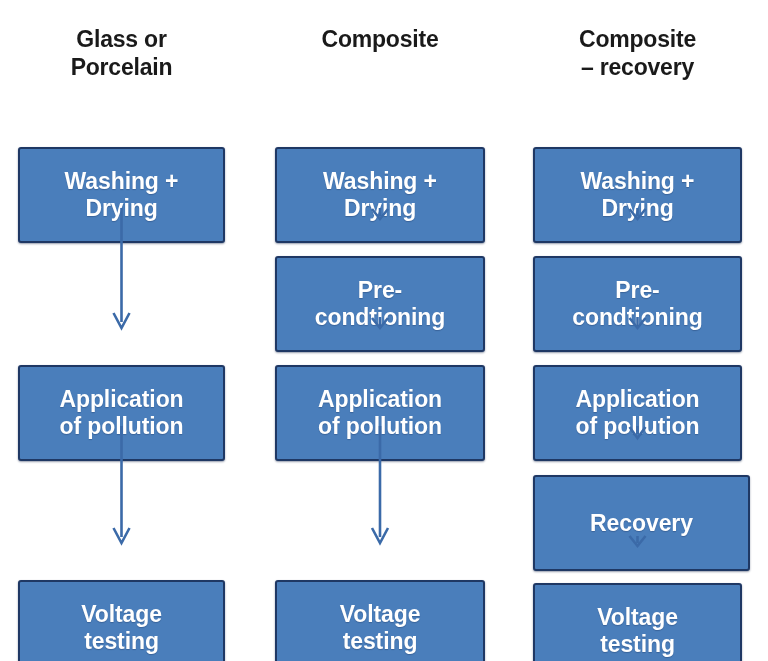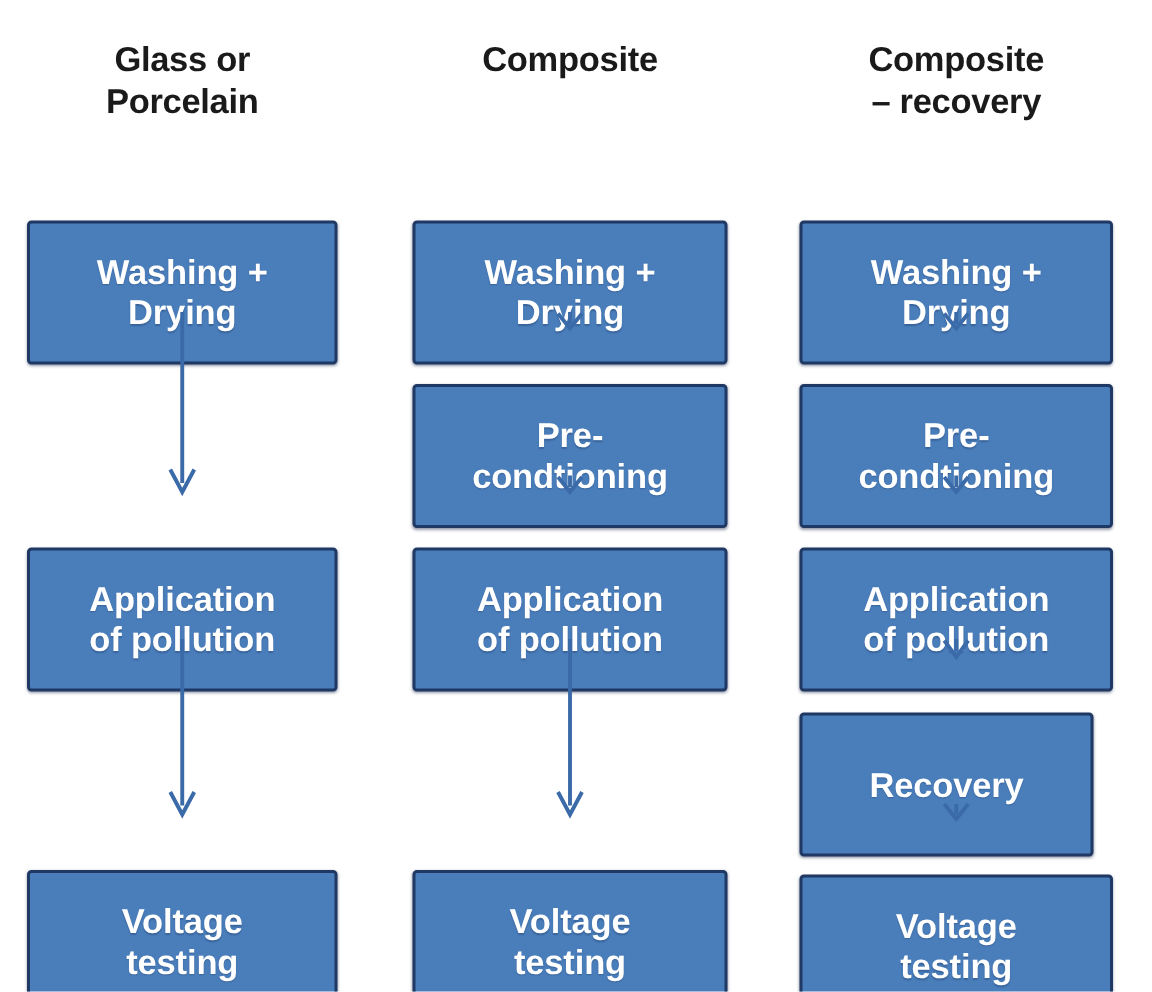--- a/index.html
+++ b/index.html
@@ -130,21 +130,21 @@
   <div class="node" style="left:533px; top:221px; width:209px; height:96px;">
     <span class="node-text">Pre-
 condtioning</span>
   </div>
 
   <div class="node" style="left:533px; top:330px; width:209px; height:96px;">
     <span class="node-text">Application
 of pollution</span>
   </div>
 
-  <div class="node" style="left:533px; top:440px; width:196px; height:96px;">
+  <div class="node" style="left:533px; top:440px; width:217px; height:96px;">
     <span class="node-text">Recovery</span>
   </div>
 
   <div class="node" style="left:533px; top:548px; width:209px; height:96px;">
     <span class="node-text">Voltage
 testing</span>
   </div>
 
   <svg id="connectors" viewBox="0 0 768 661" width="768" height="661" xmlns="http://www.w3.org/2000/svg">
 

